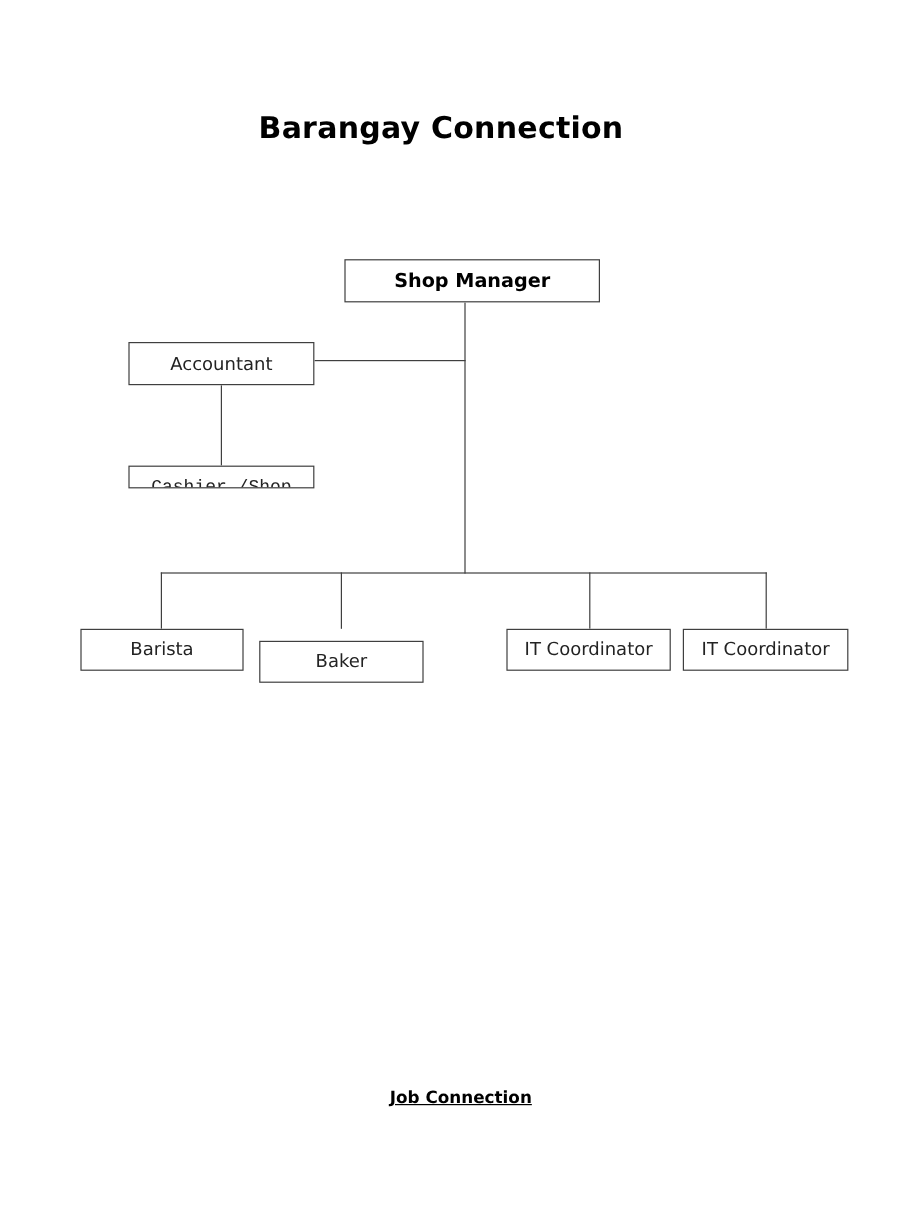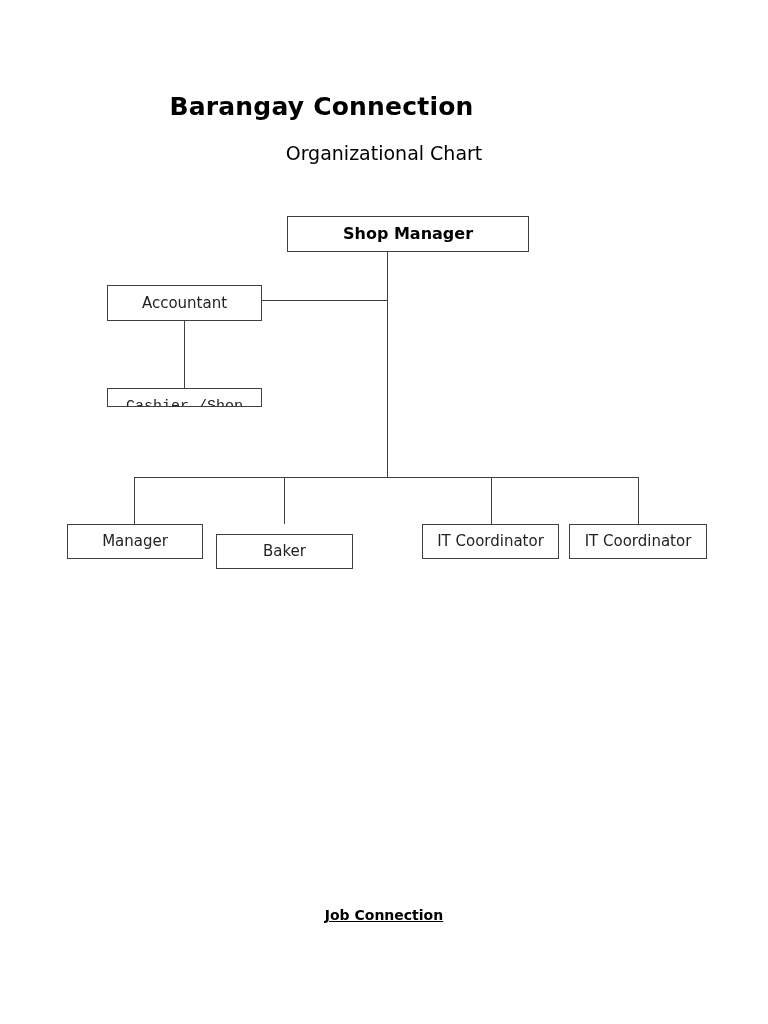--- a/index.html
+++ b/index.html
@@ -29,20 +29,21 @@
     position: absolute;
     left: 0;
     top: 92px;
     width: 643px;
     text-align: center;
     font-size: 25px;
     font-weight: bold;
     letter-spacing: 0.2px;
     line-height: 30px;
     white-space: nowrap;
+    padding-left: 46px;
   }
   .title-sub {
     position: absolute;
     left: 0;
     top: 141px;
     width: 768px;
     text-align: center;
     font-size: 19px;
     font-weight: normal;
     line-height: 24px;
@@ -72,21 +73,21 @@
     font-size: 15px;
     line-height: 21px;
     white-space: pre-line;
     color: #232323;
   }
 
   
   .node-root {
     left: 287px;
     top: 216px;
-    width: 242px;
+    width: 213px;
     height: 36px;
   }
   .node-root .node-label {
     font-weight: bold;
     font-size: 16px;
     line-height: 34px;
     color: #000000;
   }
 
   
@@ -182,21 +183,20 @@
     white-space: nowrap;
   }
 </style>
 </head>
 <body>
 
 <div class="page">
 
   <div class="title-main">Barangay Connection</div>
 
-  <div class="title-sub">Organizational Chart</div>
 
   <div class="chart">
 
     <div class="line v trunk"></div>
     <div class="line h conn-accountant"></div>
     <div class="line v conn-cashier"></div>
     <div class="line h bus"></div>
     <div class="line v drop-barista"></div>
     <div class="line v drop-baker"></div>
     <div class="line v drop-it1"></div>
@@ -208,21 +208,21 @@
 
     <div class="node node-accountant">
       <span class="node-label">Accountant</span>
     </div>
 
     <div class="node node-cashier">
       <span class="node-label">Cashier /Shop</span>
     </div>
 
     <div class="node node-barista">
-      <span class="node-label">Manager</span>
+      <span class="node-label">Barista</span>
     </div>
 
     <div class="node node-baker">
       <span class="node-label">Baker</span>
     </div>
 
     <div class="node node-it1">
       <span class="node-label">IT Coordinator</span>
     </div>
 

